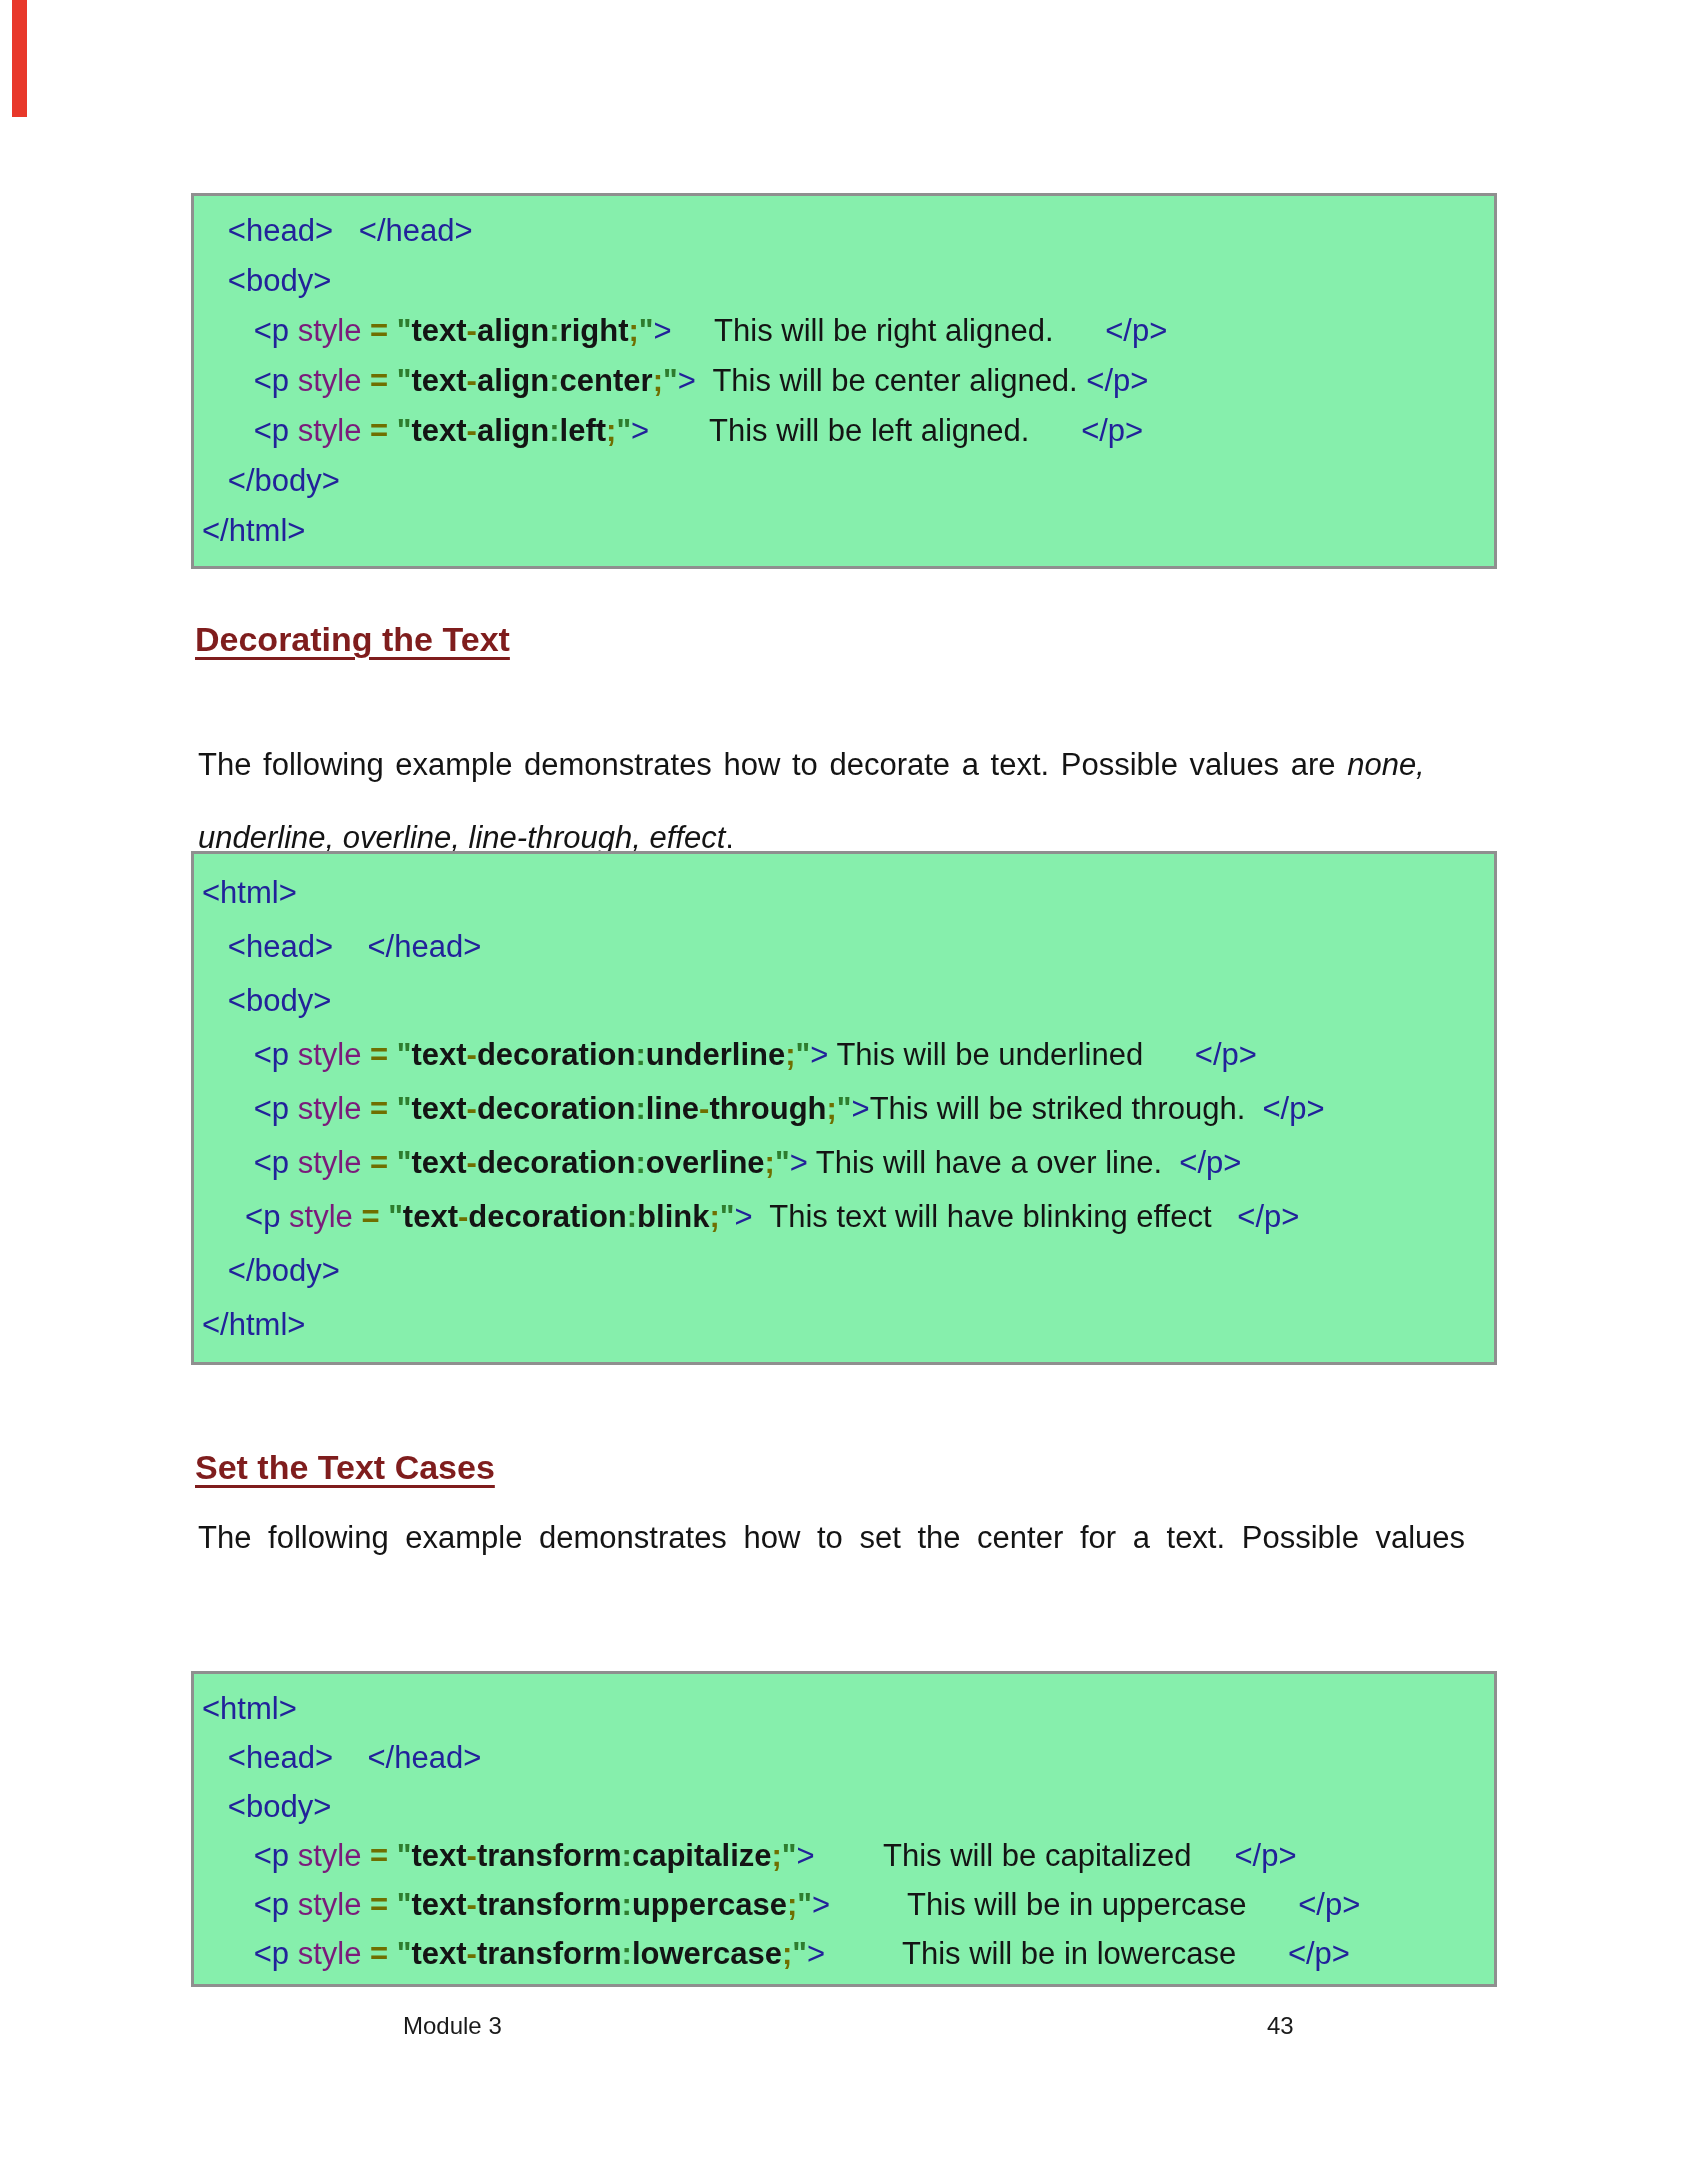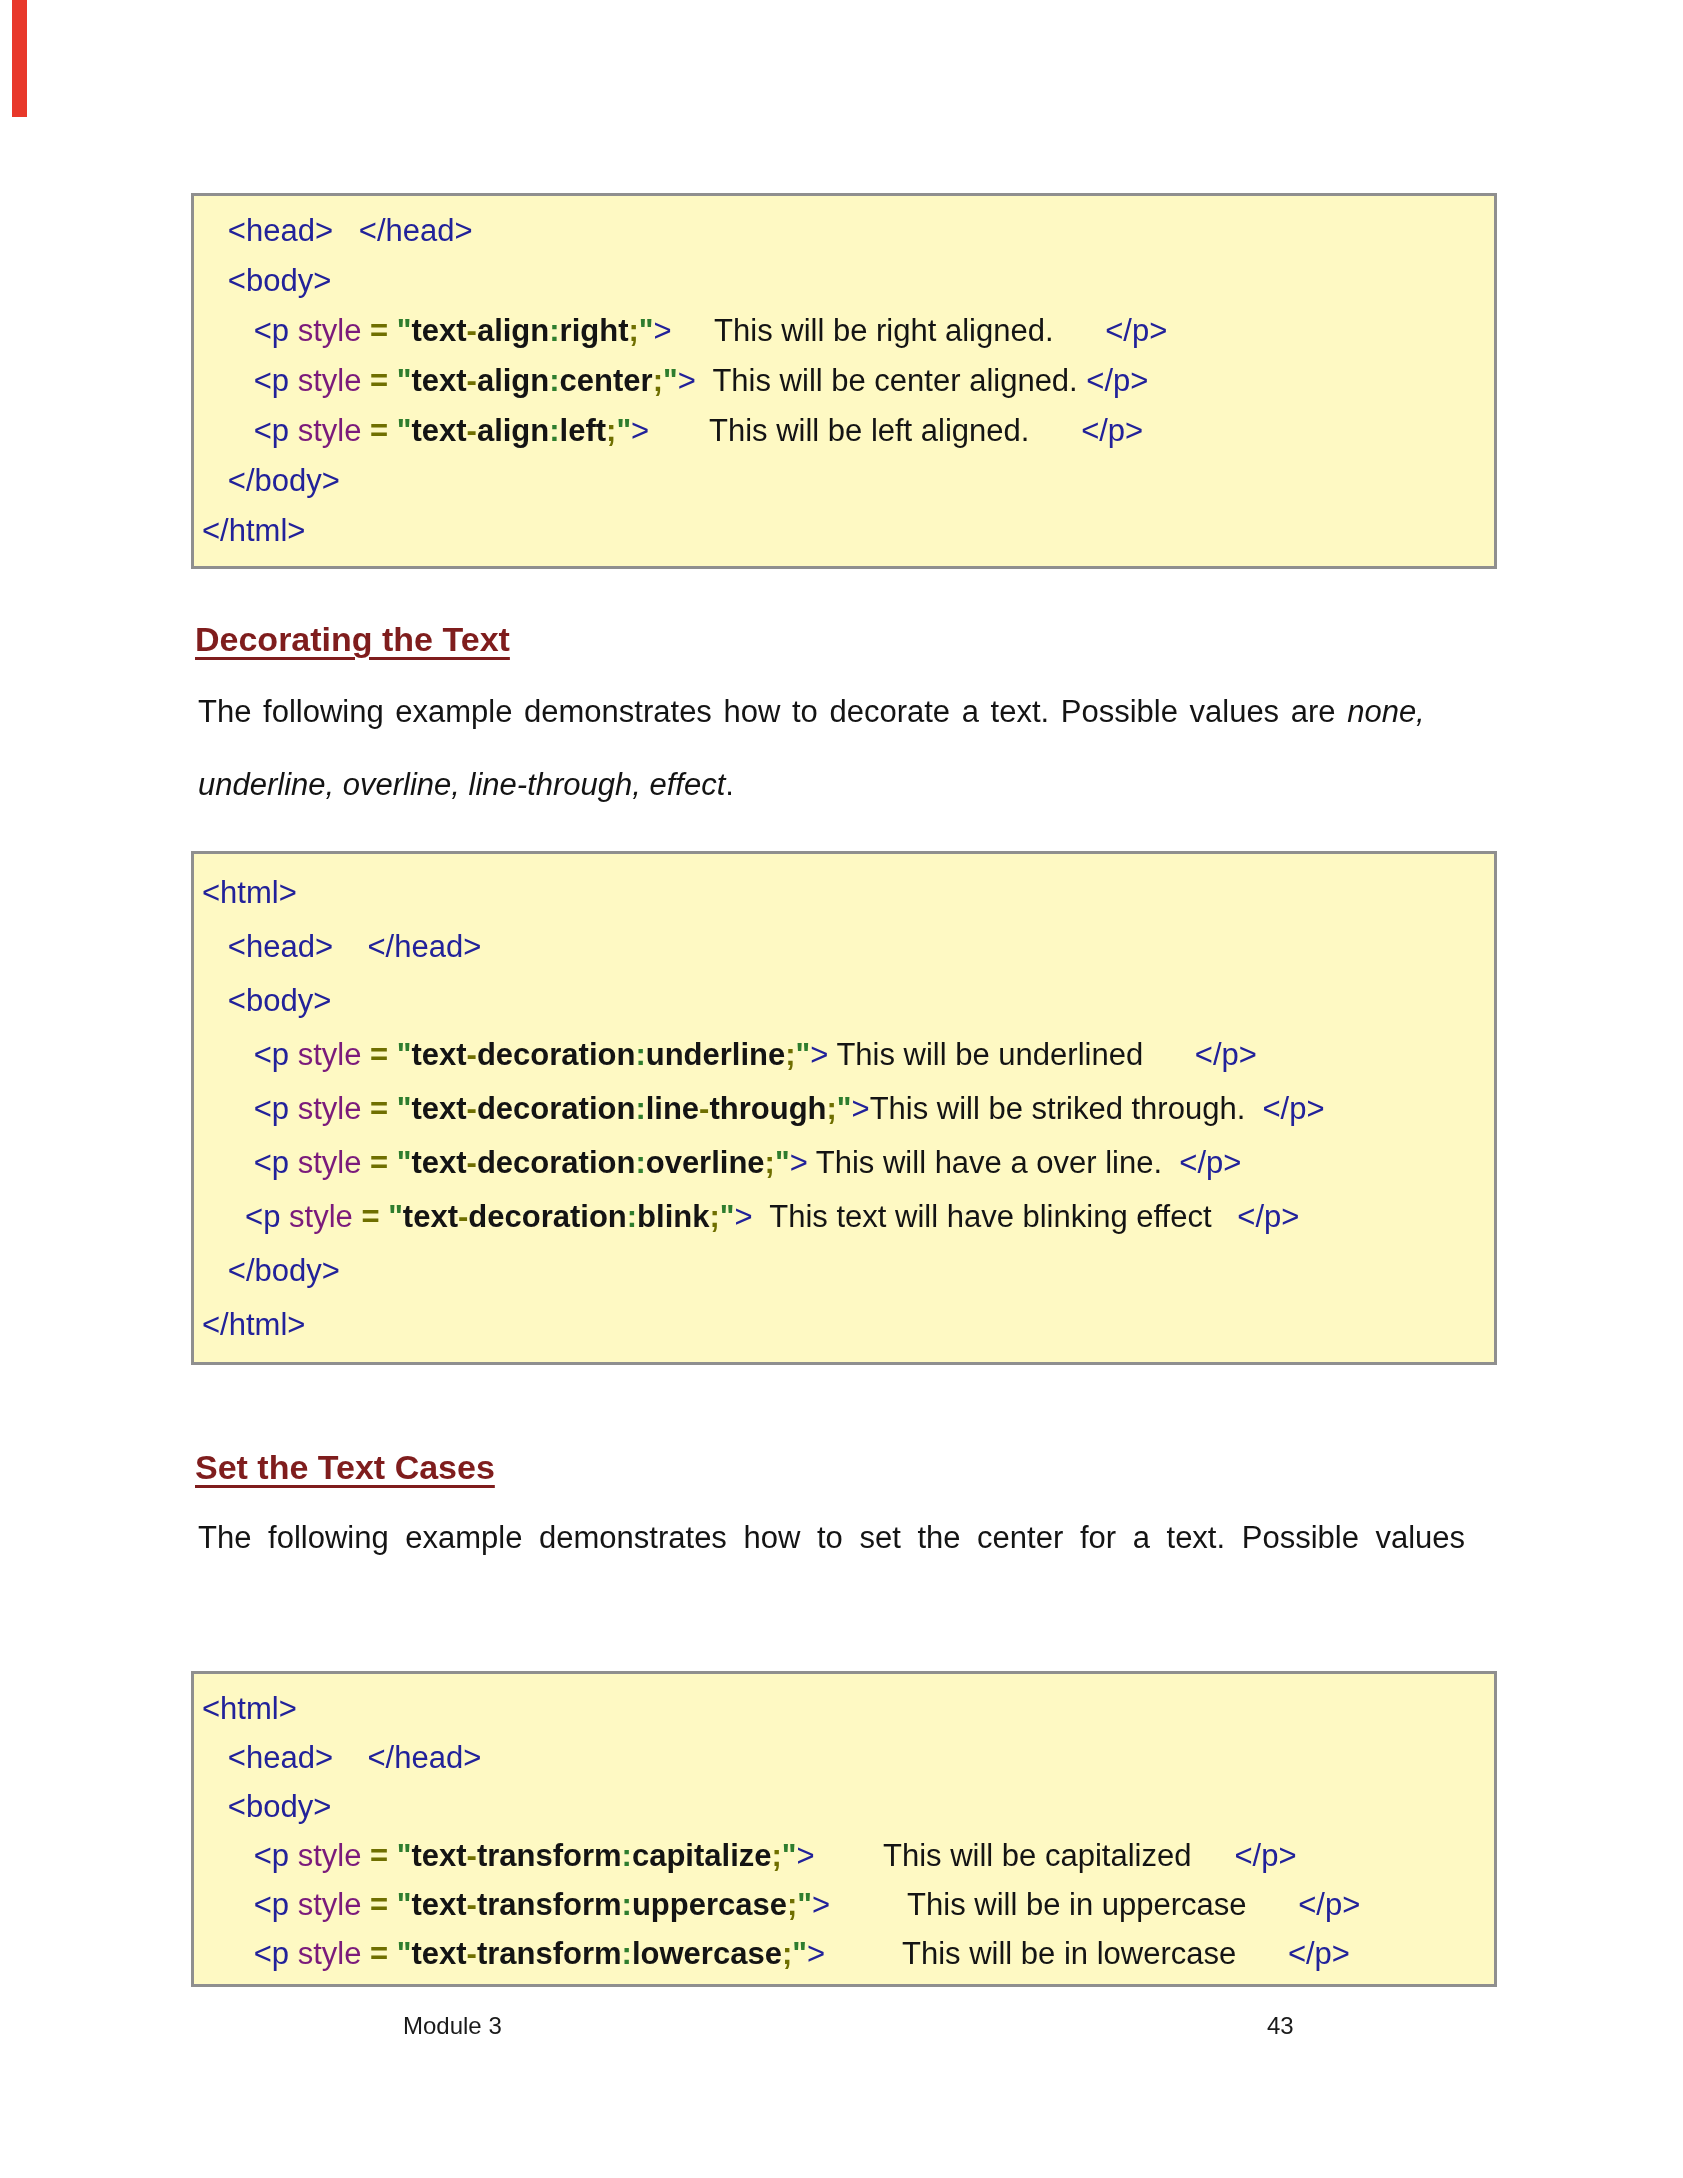--- a/index.html
+++ b/index.html
@@ -12,21 +12,21 @@
   }
   .red-marker{
     position:absolute;left:12px;top:0;width:15px;height:117px;
     background:#e8382a;
   }
   
   .codebox{
     position:absolute;left:191px;width:1306px;
     box-sizing:border-box;
     border:3px solid #8f8f8f;
-    background:#fef9c3;
+    background:#86efac;
     font-size:31px;color:#141414;
   }
   .codebox .tl{white-space:pre;}
   #box1{top:193px;padding:10px 6px 10px 8px;}
   #box1 .tl{line-height:50px;}
   #box2{top:851px;padding:12px 6px 10px 8px;}
   #box2 .tl{line-height:54px;}
   #box3{top:1671px;padding:10px 6px 6px 8px;}
   #box3 .tl{line-height:49px;}
   
@@ -47,21 +47,21 @@
   #h1{top:620px;}
   #h2{top:1422px;margin-top:26px;}
   
   .para{
     position:absolute;left:198px;width:1299px;
     font-size:31px;color:#141414;
   }
   .para .tl{line-height:73px;white-space:pre;}
   .sg-r{color:#141414;}
   .sg-i{color:#141414;font-style:italic;}
-  #para1{top:675px;}
+  #para1{top:728px;}
   #para1 .tl:nth-child(1){word-spacing:3px;}
   #para2{top:1501px;}
   #para2 .tl:nth-child(1){word-spacing:8px;}
   
   .footer-text{
     position:absolute;top:2012px;
     font-size:24px;color:#1a1a1a;
   }
   #footer-left{left:403px;}
   #footer-right{left:1267px;}

